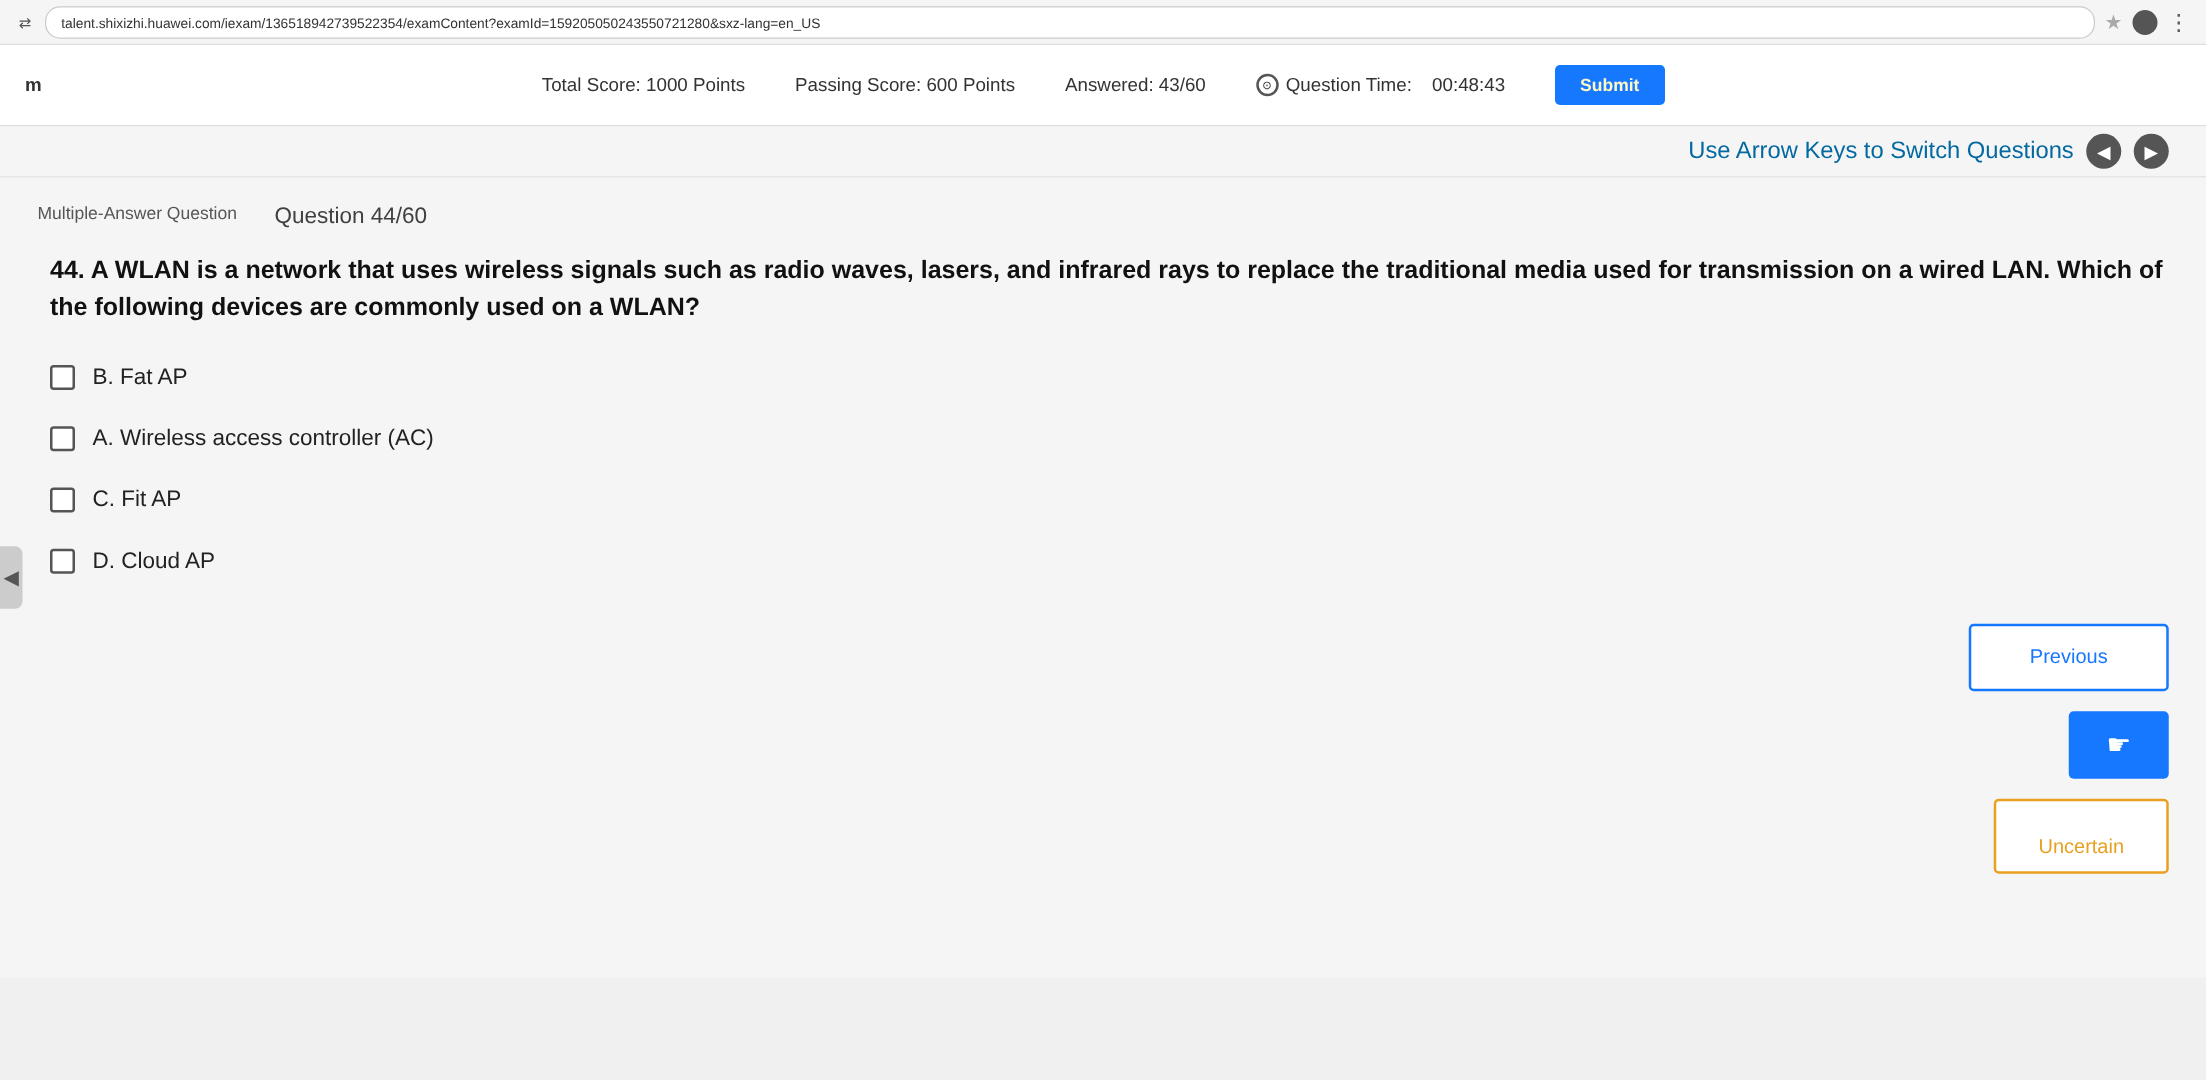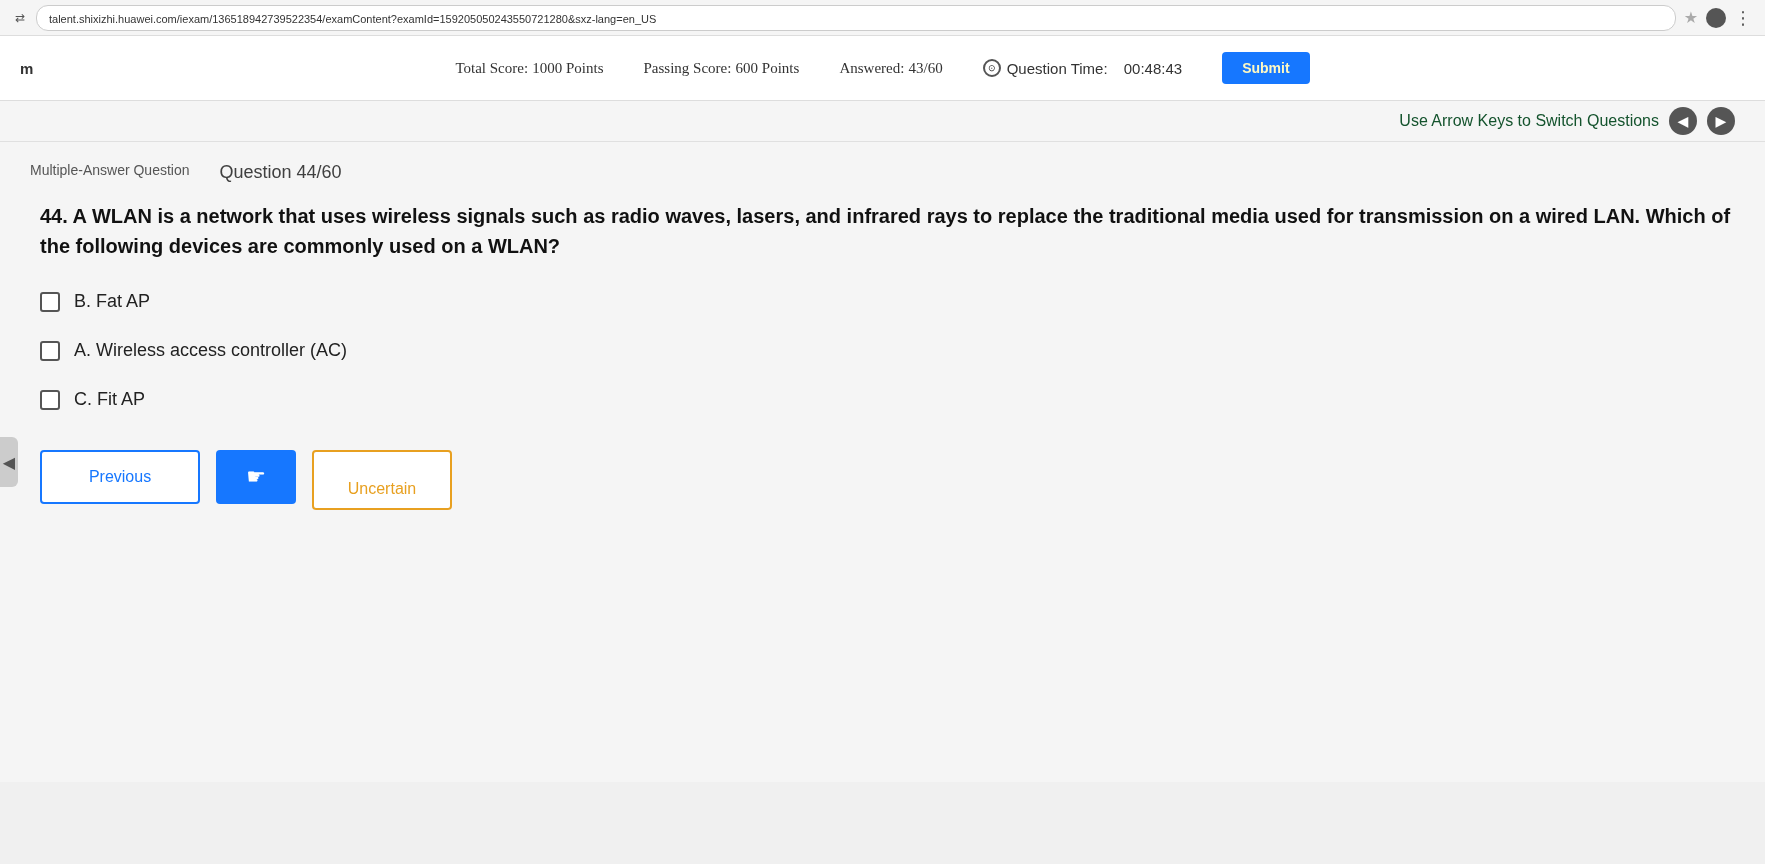--- a/index.html
+++ b/index.html
@@ -76,21 +76,20 @@
       font-size: 15px;
       font-weight: bold;
       color: #333;
     }
     .exam-stat {
       font-size: 15px;
       color: #333;
     }
     .exam-stat span {
       font-weight: normal;
-      font-family: Liberation Serif, serif;
     }
     .remaining-time {
       display: flex;
       align-items: center;
       gap: 6px;
       font-size: 15px;
       color: #333;
     }
     .clock-icon {
       width: 18px;
@@ -118,22 +117,22 @@
     .arrow-keys-hint {
       background: #f5f5f5;
       border-bottom: 1px solid #e0e0e0;
       padding: 6px 30px;
       display: flex;
       justify-content: flex-end;
       align-items: center;
       gap: 10px;
     }
     .arrow-keys-text {
-      font-size: 16px;
-      color: #14532d;
+      font-size: 19px;
+      color: #0369a1;
     }
     .arrow-btn {
       width: 28px;
       height: 28px;
       background: #555;
       border-radius: 50%;
       display: inline-flex;
       align-items: center;
       justify-content: center;
       color: #fff;
@@ -210,24 +209,25 @@
       border: 2px solid #555;
       border-radius: 3px;
       background: #fff;
       display: inline-block;
       flex-shrink: 0;
     }
 
     
     .bottom-buttons {
       display: flex;
-      align-items: flex-start;
+      align-items: flex-end;
       gap: 16px;
       margin-top: 40px;
       padding-left: 10px;
+      flex-direction: column;
     }
     .prev-btn {
       background: #fff;
       border: 2px solid #1677ff;
       color: #1677ff;
       border-radius: 4px;
       padding: 10px 30px;
       font-size: 16px;
       cursor: pointer;
       width: 160px;
@@ -316,20 +316,24 @@
       <span>B. Fat AP</span>
     </li>
     <li class="option-item">
       <span class="option-checkbox"></span>
       <span>A. Wireless access controller (AC)</span>
     </li>
     <li class="option-item">
       <span class="option-checkbox"></span>
       <span>C. Fit AP</span>
     </li>
+    <li class="option-item">
+      <span class="option-checkbox"></span>
+      <span>D. Cloud AP</span>
+    </li>
   </ul>
 
   <div class="bottom-buttons">
     <button class="prev-btn">Previous</button>
     <button class="next-btn">
       <span class="hand-icon">☛</span>
     </button>
     <button class="uncertain-btn">Uncertain</button>
   </div>
 

